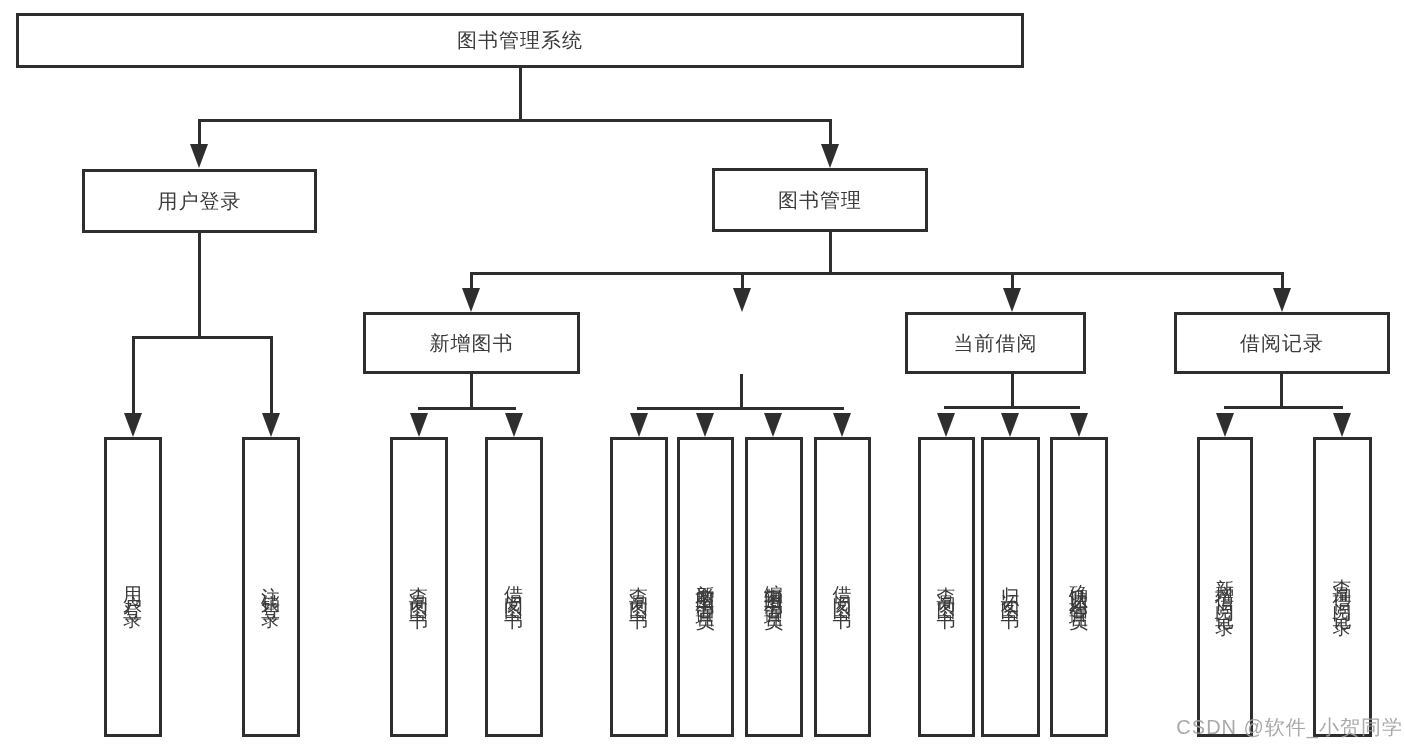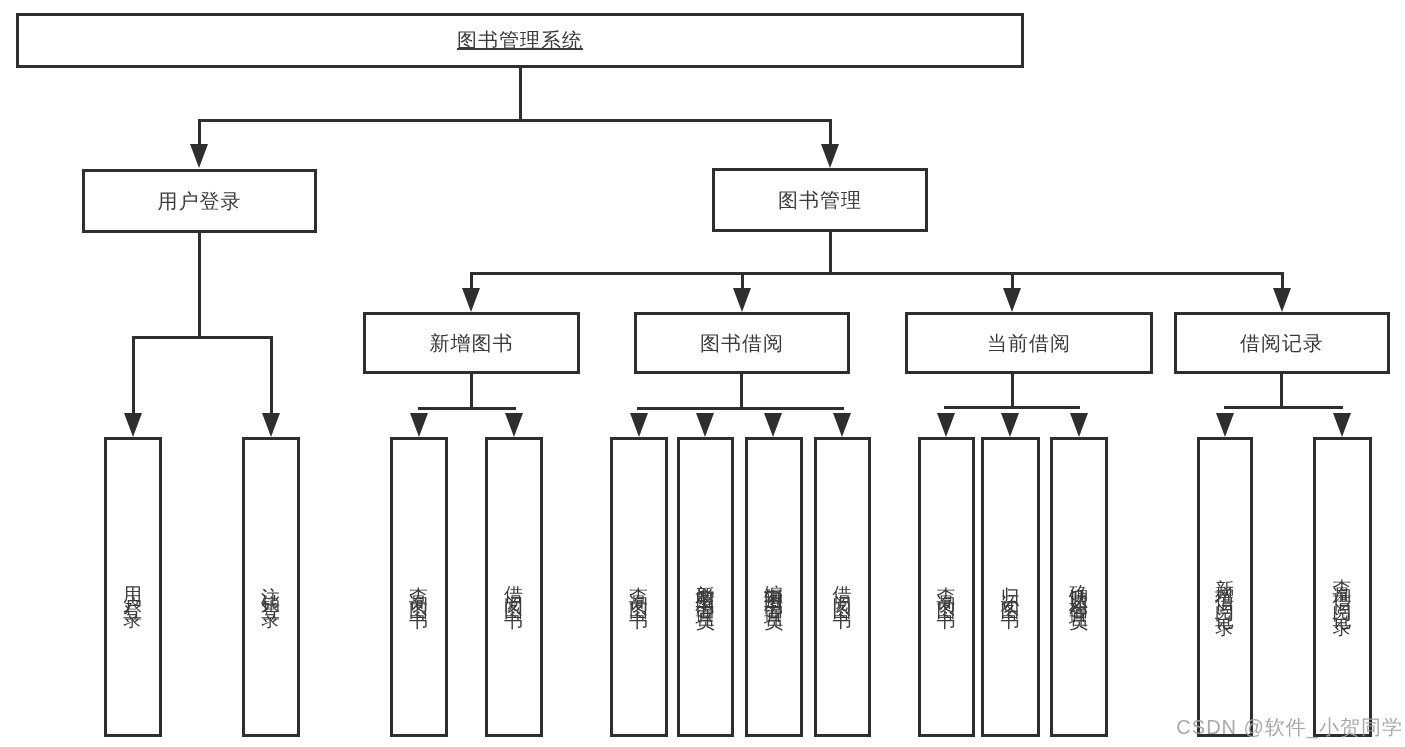--- a/index.html
+++ b/index.html
@@ -59,21 +59,21 @@
     color:rgba(162,162,162,0.92);
     letter-spacing:1px;
     z-index:10;
   }
 </style>
 </head>
 <body>
 
 <div class="canvas">
 
-  <div class="node" style="left:16px; top:13px; width:1008px; height:55px;text-decoration:underline;">
+  <div class="node" style="left:16px; top:13px; width:1008px; height:55px;">
     <span class="h-label">图书管理系统</span>
   </div>
 
   <div class="line" style="left:519px; top:68px; width:3px; height:51px;"></div>
   <div class="line" style="left:198px; top:119px; width:634px; height:3px;"></div>
   <div class="line" style="left:198px; top:119px; width:3px; height:28px;"></div>
   <div class="arrowhead" style="left:190px; top:144px;"></div>
   <div class="line" style="left:829px; top:119px; width:3px; height:28px;"></div>
   <div class="arrowhead" style="left:821px; top:144px;"></div>
 
@@ -98,24 +98,21 @@
   <div class="line" style="left:741px; top:272px; width:3px; height:18px;"></div>
   <div class="arrowhead" style="left:733px; top:288px;"></div>
   <div class="line" style="left:1011px; top:272px; width:3px; height:18px;"></div>
   <div class="arrowhead" style="left:1003px; top:288px;"></div>
   <div class="line" style="left:1281px; top:272px; width:3px; height:18px;"></div>
   <div class="arrowhead" style="left:1273px; top:288px;"></div>
 
   <div class="node" style="left:363px; top:312px; width:217px; height:62px;">
     <span class="h-label">新增图书</span>
   </div>
-  <div class="node" style="left:634px; top:312px; width:216px; height:62px;">
-    <span class="h-label">图书借阅</span>
-  </div>
-  <div class="node" style="left:905px; top:312px; width:248px; height:62px;">
+  <div class="node" style="left:905px; top:312px; width:181px; height:62px;">
     <span class="h-label">当前借阅</span>
   </div>
   <div class="node" style="left:1174px; top:312px; width:216px; height:62px;">
     <span class="h-label">借阅记录</span>
   </div>
 
   <div class="line" style="left:470px; top:374px; width:3px; height:34px;"></div>
   <div class="line" style="left:418px; top:407px; width:98px; height:3px;"></div>
   <div class="arrowhead" style="left:410px; top:413px;"></div>
   <div class="arrowhead" style="left:505px; top:413px;"></div>

